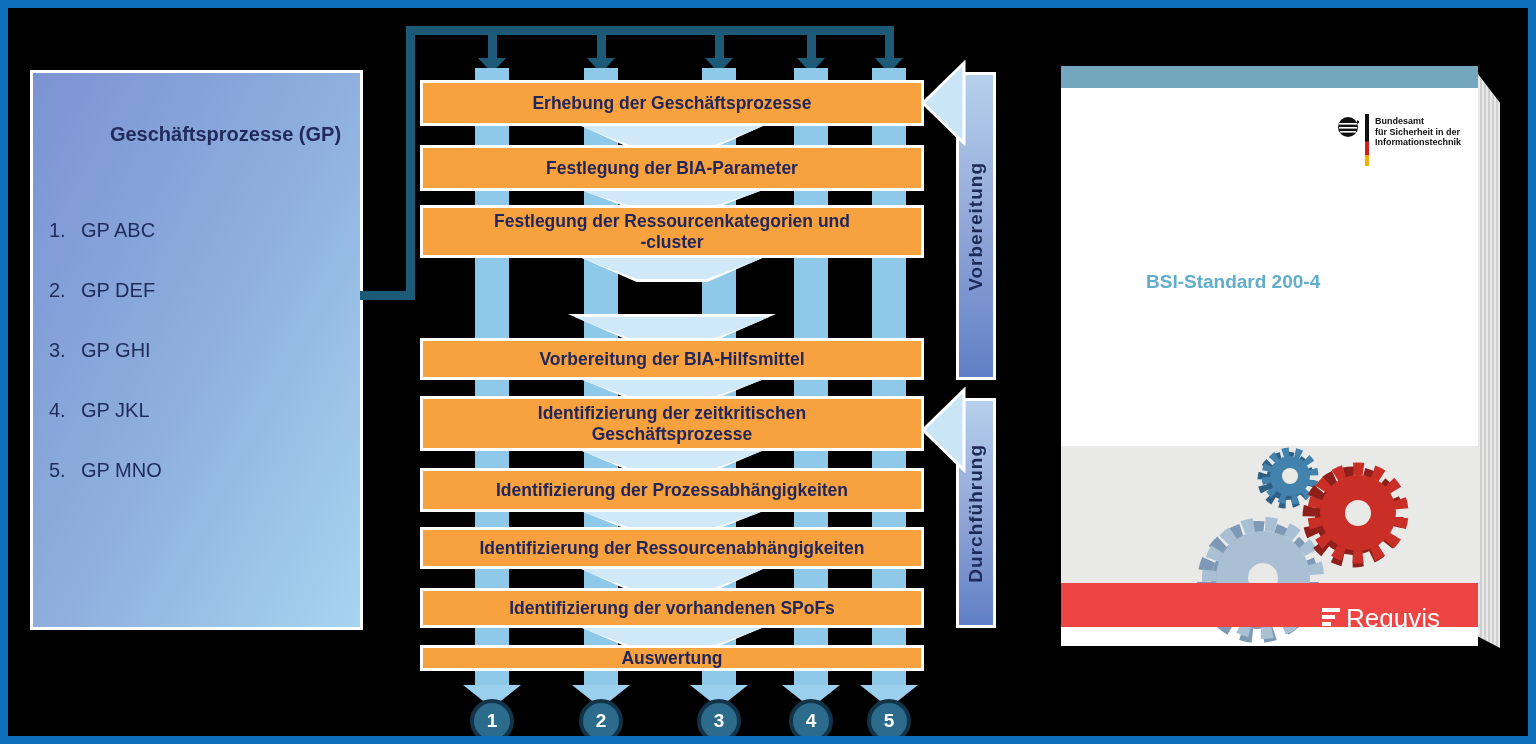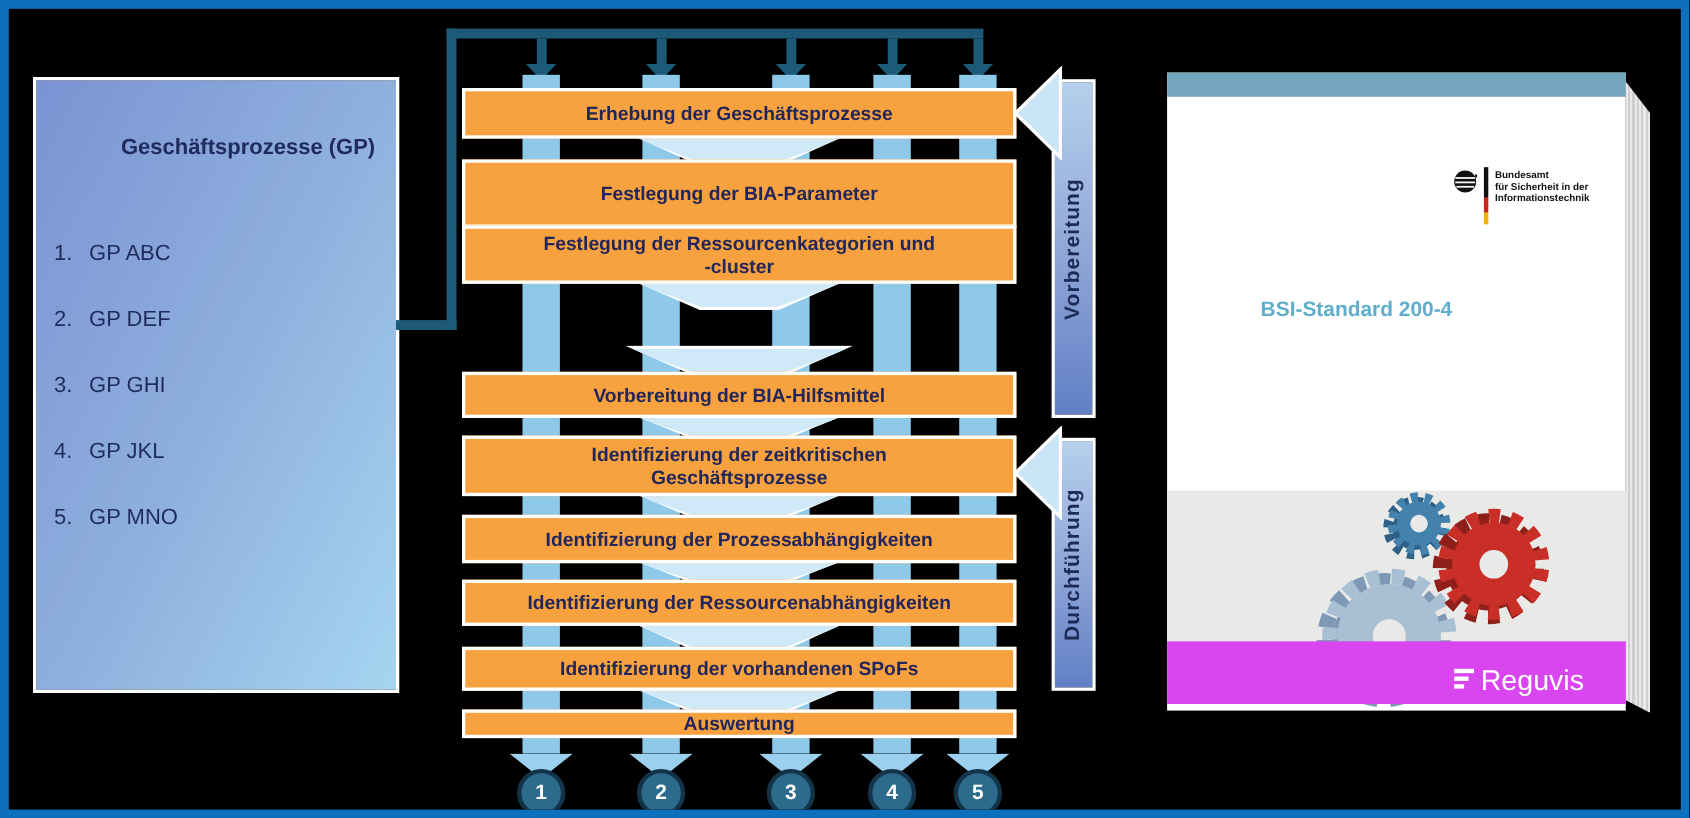--- a/index.html
+++ b/index.html
@@ -52,32 +52,32 @@
   .lane-num{position:absolute;top:691px;width:36px;height:36px;border-radius:50%;
     background:#2c6b8b;border:4px solid #133348;box-sizing:content-box;z-index:3;
     display:flex;align-items:center;justify-content:center;color:#fff;
     font-weight:bold;font-size:19px;}
   
   .book{position:absolute;left:1053px;top:58px;width:417px;height:580px;background:#fff;z-index:1;}
   .book-pages{position:absolute;left:417px;top:8px;width:22px;height:574px;
     background:repeating-linear-gradient(90deg,#e9e9e9 0 2px,#cfcfcf 2px 4px);
     clip-path:polygon(0 0,100% 5%,100% 100%,0 98%);}
   .book-topband{position:absolute;left:0;top:0;width:100%;height:22px;background:#74a7bd;}
-  .bsi{position:absolute;left:260px;top:48px;width:135px;height:60px;margin-top:38px;}
+  .bsi{position:absolute;left:276px;top:48px;width:135px;height:60px;}
   .bsi-eagle{position:absolute;left:0;top:2px;width:22px;height:22px;}
   .bsi-stripe{position:absolute;left:28px;top:0;width:4px;height:52px;
     background:linear-gradient(180deg,#111 0 52%,#111 52%,#d01f1f 54% 78%,#f0b400 80% 100%);}
   .bsi-text{position:absolute;left:38px;top:2px;font-size:9px;line-height:10.5px;
     color:#111;font-weight:bold;}
   .book-title{position:absolute;left:84px;top:118px;width:290px;font-size:28px;
     line-height:34px;font-weight:bold;color:#1b1b1b;}
   .book-subtitle{position:absolute;left:85px;top:205px;font-size:19px;font-weight:bold;color:#60aecb;}
   .book-grayband{position:absolute;left:0;top:380px;width:100%;height:137px;background:#e9e9e7;}
   .gears{position:absolute;left:0;top:330px;z-index:1;}
-  .book-botband{position:absolute;left:0;top:517px;width:100%;height:57px;background:#d946ef;z-index:2;}
+  .book-botband{position:absolute;left:0;top:517px;width:100%;height:44px;background:#ef4444;z-index:2;}
   .reguvis{position:absolute;right:38px;top:20px;color:#fff;font-size:26px;display:flex;align-items:center;}
   .reguvis-mark{display:inline-block;margin-right:6px;}
   .reguvis-mark i{display:block;background:#fff;height:4px;margin-bottom:3px;}
 </style>
 </head>
 <body>
 
 <div id="stage">
 
   <div class="gp-panel">
@@ -146,21 +146,21 @@
       <div></div>
     </div>
   <div class="funnel" style="top:555px;height:31px">
       <div></div>
     </div>
   <div class="funnel" style="top:614px;height:29px">
       <div></div>
     </div>
 
   <div class="bar" style="top:72px;height:46px">Erhebung der Geschäftsprozesse</div>
-  <div class="bar" style="top:137px;height:62px">Festlegung der BIA-Parameter</div>
+  <div class="bar" style="top:137px;height:46px">Festlegung der BIA-Parameter</div>
   <div class="bar" style="top:197px;height:53px">Festlegung der Ressourcenkategorien und
 -cluster</div>
   <div class="bar" style="top:330px;height:42px">Vorbereitung der BIA-Hilfsmittel</div>
   <div class="bar" style="top:388px;height:55px">Identifizierung der zeitkritischen
 Geschäftsprozesse</div>
   <div class="bar" style="top:460px;height:44px">Identifizierung der Prozessabhängigkeiten</div>
   <div class="bar" style="top:519px;height:42px">Identifizierung der Ressourcenabhängigkeiten</div>
   <div class="bar" style="top:580px;height:40px">Identifizierung der vorhandenen SPoFs</div>
   <div class="bar" style="top:637px;height:26px">Auswertung</div>
 

